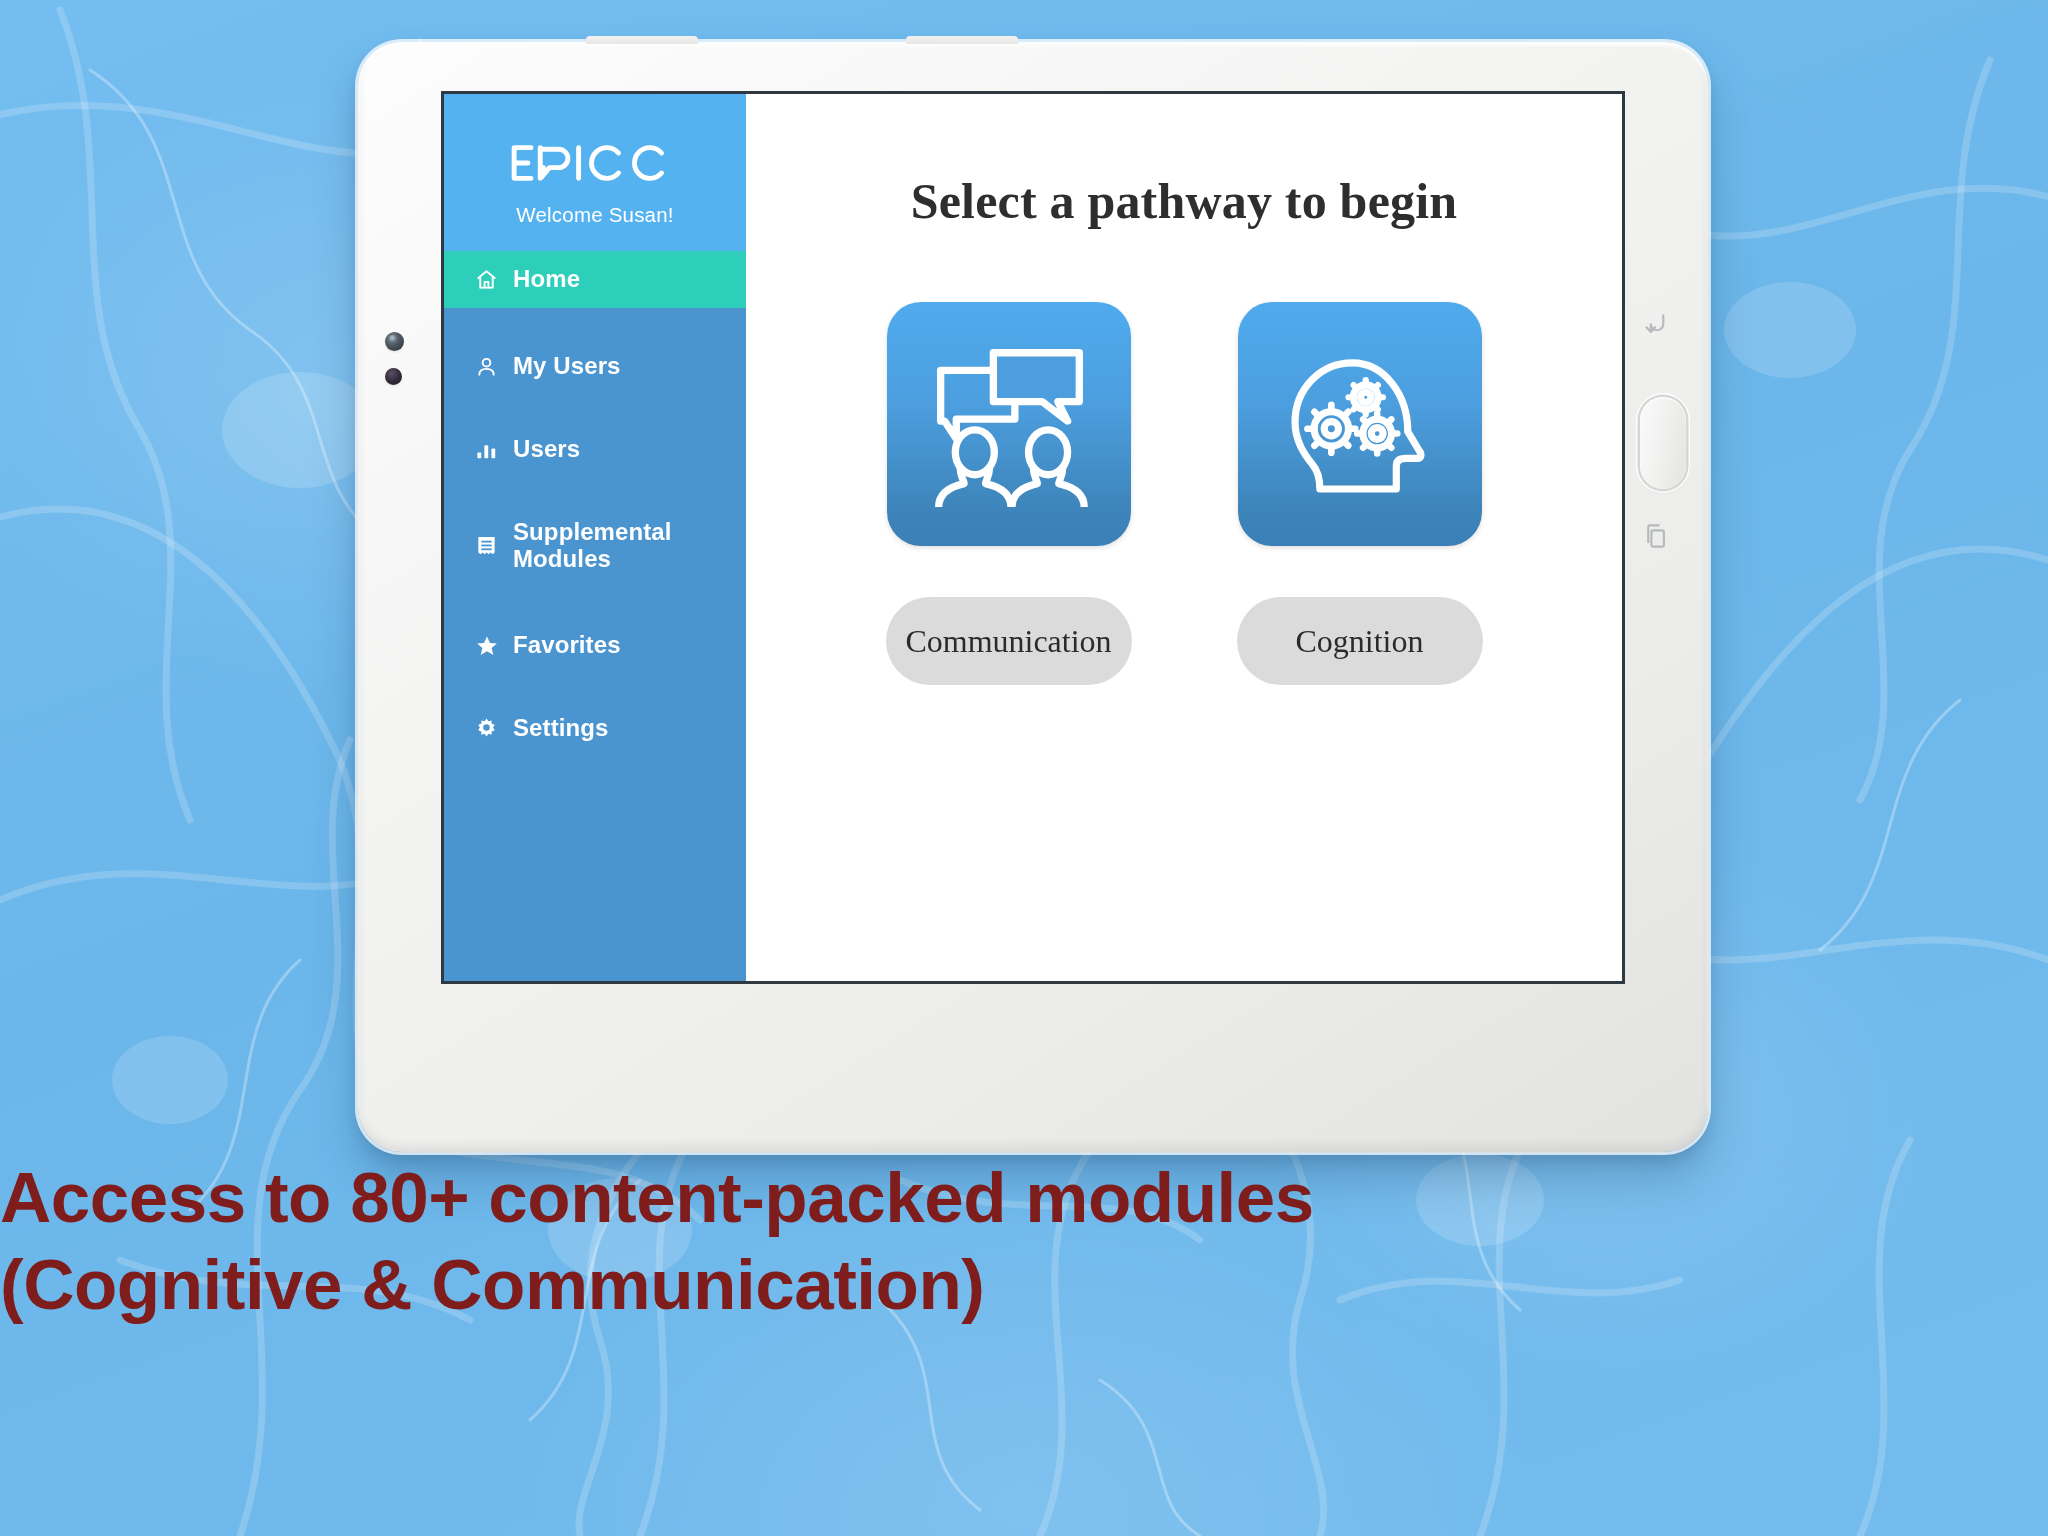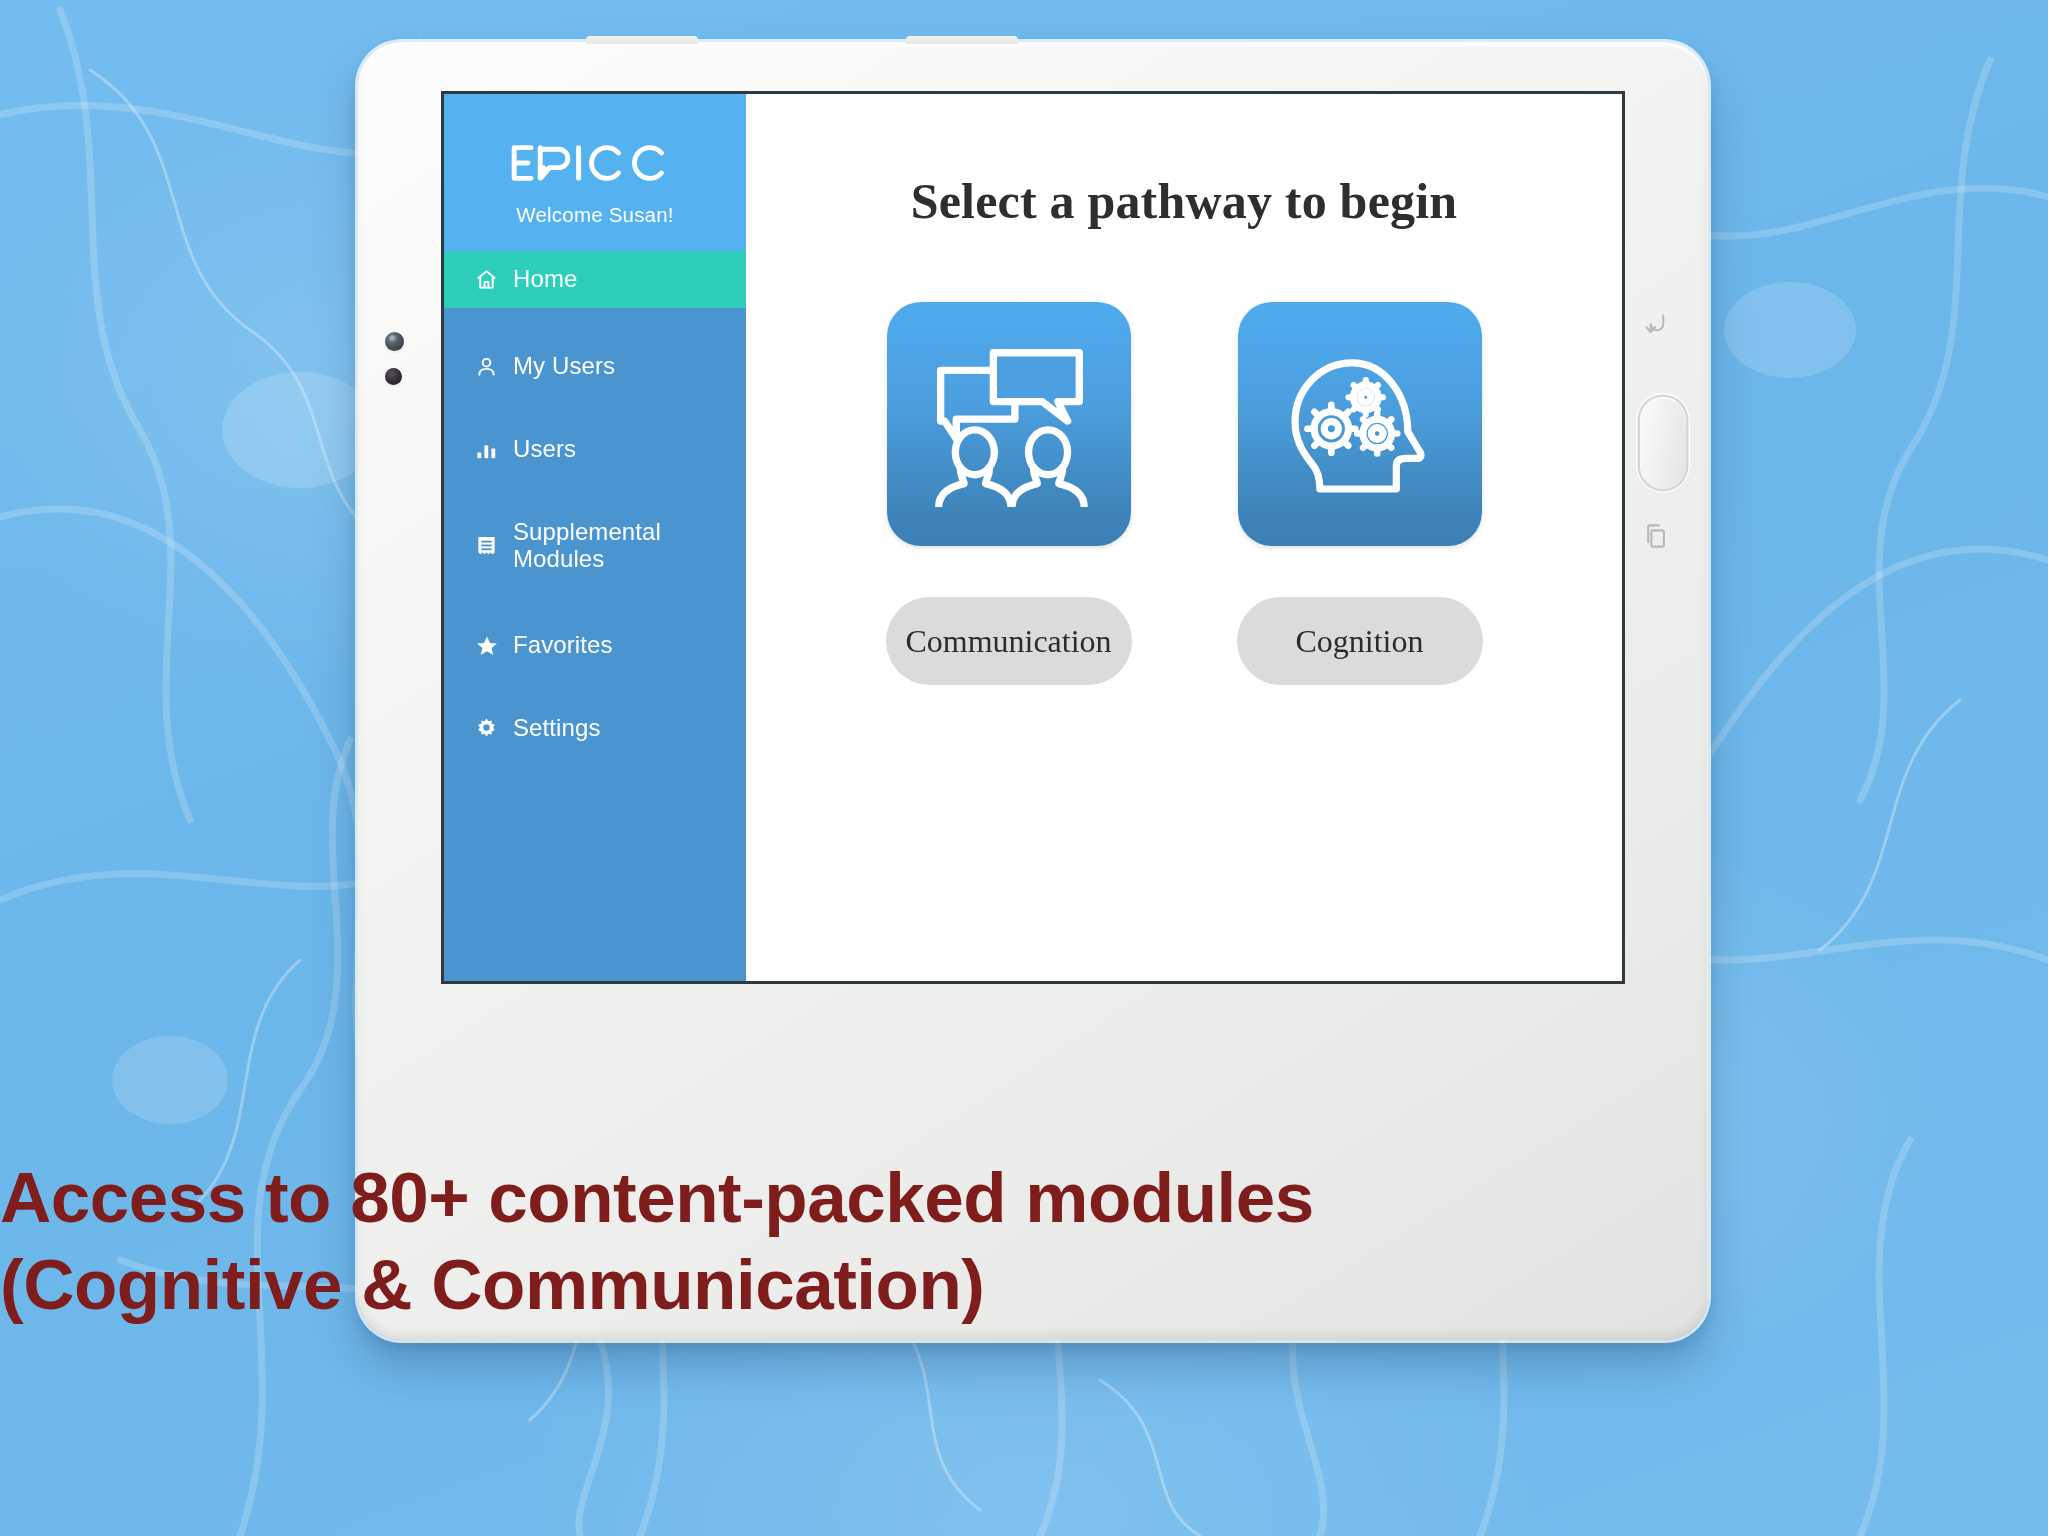--- a/index.html
+++ b/index.html
@@ -26,21 +26,21 @@
       linear-gradient(160deg, #74bdf0 0%, #6bb6ea 45%, #74bcee 100%);
   }
   .bg svg { position: absolute; inset: 0; width: 100%; height: 100%; }
 
   
   .tablet {
     position: absolute;
     left: 358px;
     top: 42px;
     width: 1350px;
-    height: 1298px;
+    height: 1110px;
     border-radius: 44px;
     background: linear-gradient(148deg, #fdfdfd 0%, #f3f3f2 40%, #ececeb 72%, #e2e2e1 100%);
     box-shadow:
       0 0 0 3px rgba(255,255,255,0.75),
       0 4px 3px rgba(255,255,255,0.85) inset,
       0 -6px 10px rgba(0,0,0,0.07) inset,
       0 26px 46px rgba(30,70,110,0.30),
       0 8px 14px rgba(30,70,110,0.18);
   }
   .tablet::after {
@@ -148,21 +148,21 @@
   }
 
   .nav { padding-bottom: 20px; }
   .nav-item {
     display: flex;
     align-items: center;
     gap: 14px;
     padding: 15px 0 15px 30px;
     color: #ffffff;
     font-size: 24px;
-    font-weight: normal;
+    font-weight: bold;
     letter-spacing: 0.1px;
     line-height: 1.12;
   }
   .nav-item.active { background: #2ecfba; }
   .nav-item .nav-ico {
     width: 25px;
     flex: 0 0 25px;
     display: flex;
     align-items: center;
     justify-content: center;

